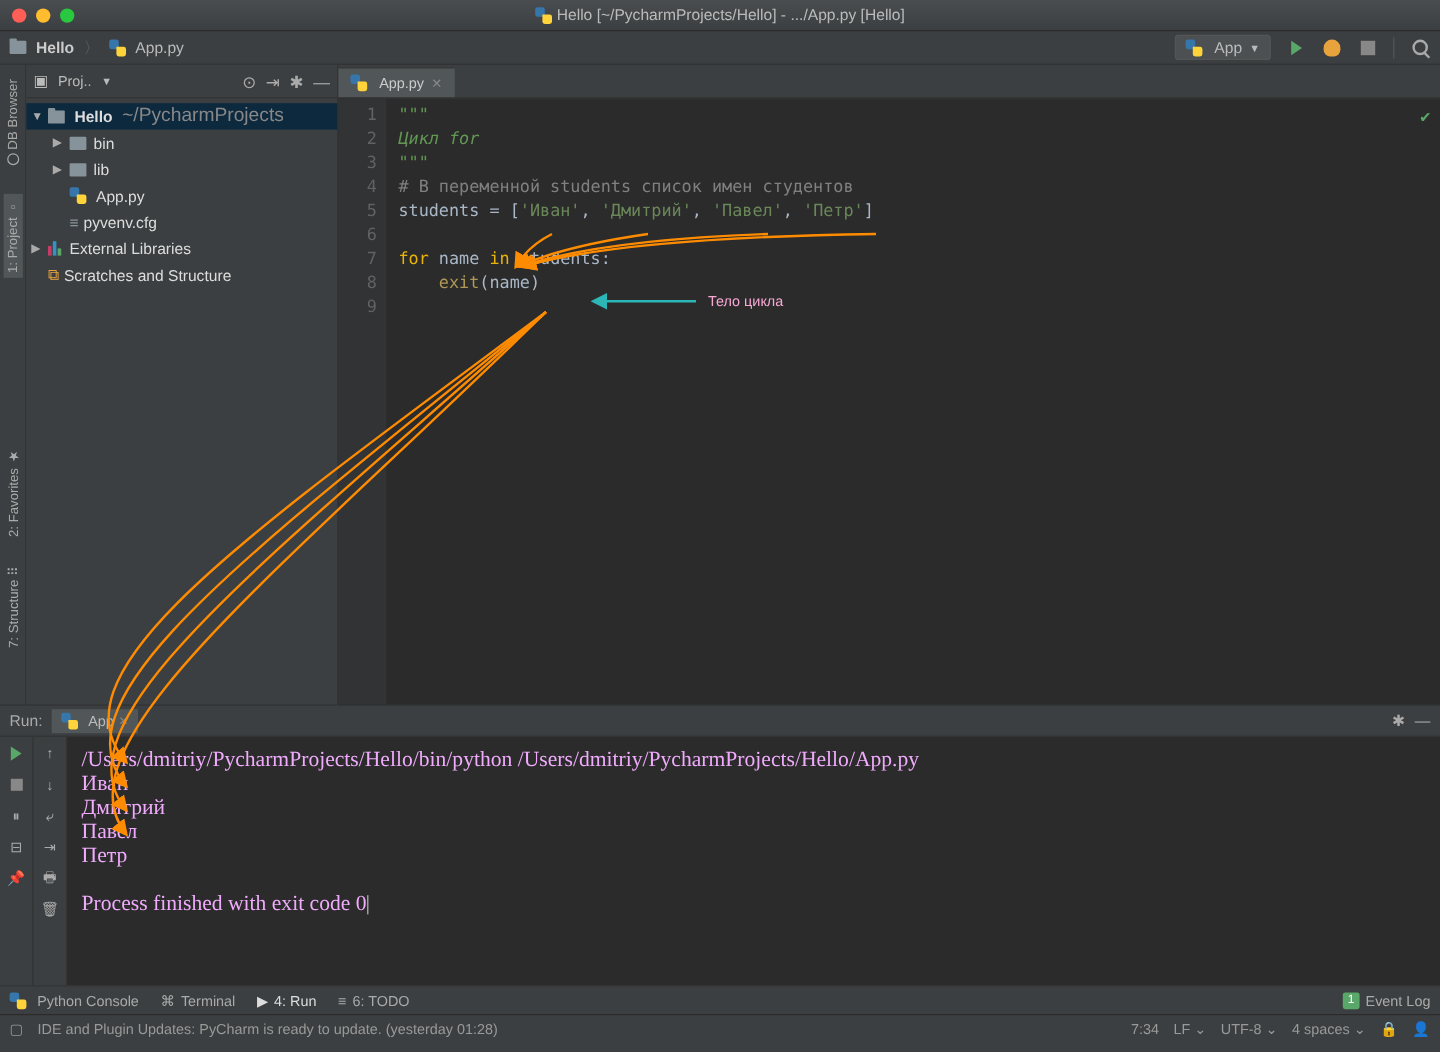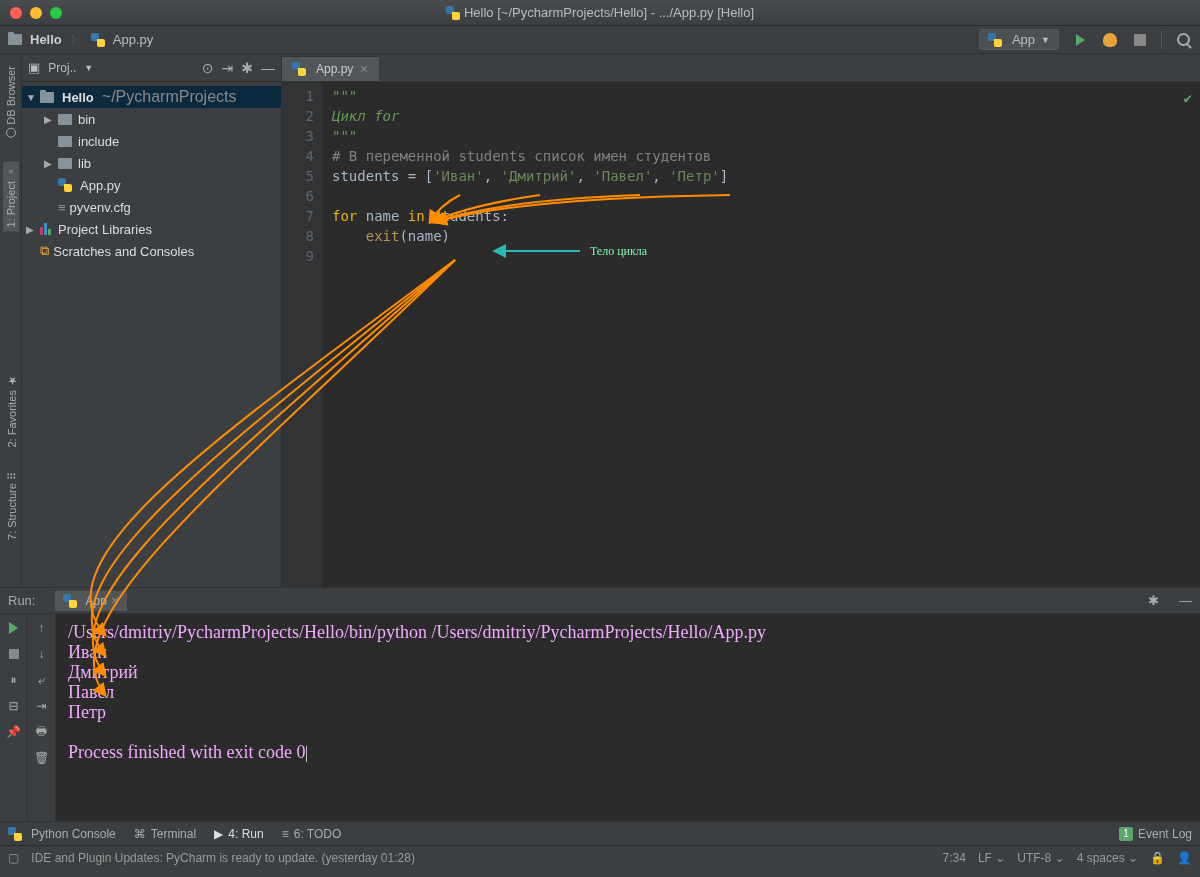--- a/index.html
+++ b/index.html
@@ -56,36 +56,36 @@
 .gutter{width:40px;text-align:right;padding:4px 8px 0 0;color:#606366;background:#313335;user-select:none}
 .code{flex:1;padding:4px 0 0 10px;white-space:pre;color:#a9b7c6;position:relative}
 .c-doc{color:#629755;font-style:italic}
 .c-cmt{color:#808080}
 .c-kw{color:#eab308}
 .c-str{color:#6a8759}
 .c-fn{color:#b09954}
 .check{position:absolute;top:6px;right:8px;color:#59a869;font-size:14px}
 .caret-line{position:absolute;left:0;right:0;height:20px;top:104px;background:#323232;z-index:-1}
 .run-panel{height:234px;border-top:1px solid #323232;display:flex;flex-direction:column;background:#2b2b2b}
-.run-header{height:26px;background:#3c3f41;display:flex;align-items:center;padding:0 8px;gap:20px;border-bottom:1px solid #323232}
+.run-header{height:26px;background:#3c3f41;display:flex;align-items:center;padding:0 8px;gap:8px;border-bottom:1px solid #323232}
 .run-tab{display:flex;align-items:center;gap:4px;padding:3px 8px;background:#515658;font-size:12px}
 .run-header .spacer{flex:1}
 .run-body{flex:1;display:flex}
 .run-tools{width:28px;background:#3c3f41;display:flex;flex-direction:column;align-items:center;padding:6px 0;gap:10px;border-right:1px solid #323232}
 .run-tools2{width:28px;background:#3c3f41;display:flex;flex-direction:column;align-items:center;padding:6px 0;gap:10px;border-right:1px solid #323232}
 .rt-icon{width:16px;height:16px;display:flex;align-items:center;justify-content:center;color:#aaa;cursor:pointer;font-size:12px}
 .console{flex:1;padding:8px 12px;font-family:Liberation Serif, serif;font-size:18px;line-height:20px;color:#f0abfc;white-space:pre}
 .bottom-tabs{height:24px;background:#3c3f41;display:flex;align-items:center;padding:0 8px;gap:18px;border-top:1px solid #323232;font-size:12px}
 .btab{display:flex;align-items:center;gap:5px;cursor:pointer;color:#aaa}
 .btab.active{color:#ddd}
 .bottom-tabs .spacer{flex:1}
 .badge{background:#59a869;color:#fff;border-radius:2px;width:14px;height:14px;display:inline-flex;align-items:center;justify-content:center;font-size:10px}
 .status{height:24px;background:#3c3f41;border-top:1px solid #2b2b2b;display:flex;align-items:center;padding:0 8px;font-size:12px;color:#999;gap:12px}
 .status .spacer{flex:1}
-.annot-label{position:absolute;color:#86efac;font-size:12px;font-family:Liberation Serif, serif}
+.annot-label{position:absolute;color:#f9a8d4;font-size:12px;font-family:Liberation Sans, sans-serif}
 svg.arrows{position:absolute;top:0;left:0;pointer-events:none;z-index:99}
 .caret{display:inline-block;width:1px;height:16px;background:#bbb;vertical-align:middle;margin-left:1px}
 </style>
 </head>
 <body>
 
 <div class="titlebar">
   <div class="traffic">
     <div class="dot r"></div>
     <div class="dot y"></div>
@@ -146,25 +146,20 @@
         <span class="folder-icon"></span>
         <span class="tree-label" style="font-weight:bold">Hello</span>
         <span class="tree-path">~/PycharmProjects</span>
       </div>
       <div class="tree-row indent1">
           <span class="tree-arrow">▶</span>
           <span class="dir-icon"></span>
           <span class="tree-label">bin</span>
         </div>
       <div class="tree-row indent1">
-          <span class="tree-arrow"></span>
-          <span class="dir-icon"></span>
-          <span class="tree-label">include</span>
-        </div>
-      <div class="tree-row indent1">
           <span class="tree-arrow">▶</span>
           <span class="dir-icon"></span>
           <span class="tree-label">lib</span>
         </div>
       <div class="tree-row indent1">
           <span class="tree-arrow"></span>
           <span class="py-icon"></span>
           <span class="tree-label">App.py</span>
         </div>
       <div class="tree-row indent1">
@@ -172,26 +167,26 @@
           <span style="color:#87939a">≡</span>
           <span class="tree-label">pyvenv.cfg</span>
         </div>
       <div class="tree-row">
           <span class="tree-arrow">▶</span>
           <span class="libs-icon">
             <span></span>
             <span></span>
             <span></span>
           </span>
-          <span class="tree-label">Project Libraries</span>
+          <span class="tree-label">External Libraries</span>
         </div>
       <div class="tree-row">
           <span class="tree-arrow"></span>
           <span style="color:#e8a33d">⧉</span>
-          <span class="tree-label">Scratches and Consoles</span>
+          <span class="tree-label">Scratches and Structure</span>
         </div>
     </div>
   </div>
   <div class="editor-area">
     <div class="tabs">
       <div class="tab">
         <span class="py-icon"></span>
         <span>App.py</span>
         <span class="close">✕</span>
       </div>

